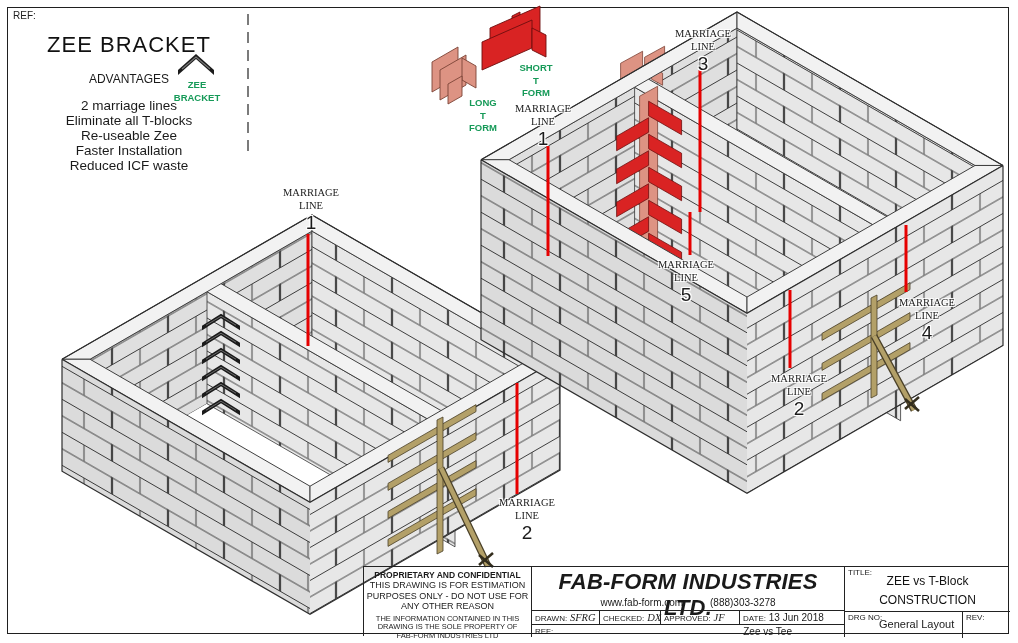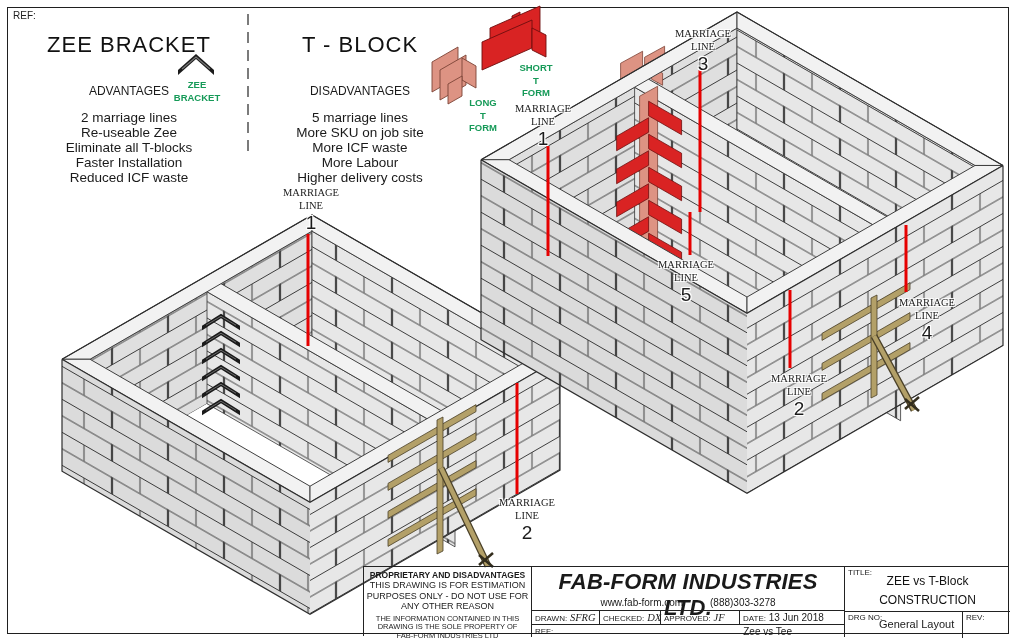--- a/index.html
+++ b/index.html
@@ -3,21 +3,21 @@
 <meta charset="utf-8">
 <style>
   html,body{margin:0;padding:0;background:#888;}
   .sheet{position:relative;width:1018px;height:643px;background:#ffffff;overflow:hidden;
          font-family:"Liberation Sans",sans-serif;color:#1a1a1a;}
   .border-frame{position:absolute;left:7px;top:7px;width:1002px;height:627px;
     border:1.5px solid #1f1f1f;box-sizing:border-box;pointer-events:none;}
   .ref-top{position:absolute;left:13px;top:10px;font-size:10px;color:#222;}
   
   .panel{position:absolute;text-align:center;}
-  .panel .ttl{font-size:22px;letter-spacing:1px;color:#111;margin-bottom:26px;}
+  .panel .ttl{font-size:22px;letter-spacing:1px;color:#111;margin-bottom:14px;}
   .panel .sub{font-size:12px;margin-bottom:12px;}
   .panel .it{font-size:13.5px;line-height:15px;}
   #zee-panel{left:18px;top:32px;width:222px;}
   #t-panel{left:276px;top:32px;width:168px;}
   
   .gcap{position:absolute;text-align:center;font-size:9.5px;line-height:12.5px;
         font-weight:bold;}
   
   .ml{position:absolute;width:96px;text-align:center;color:#1c1c1c;
       text-shadow:-1px -1px 0 #fff,1px -1px 0 #fff,-1px 1px 0 #fff,1px 1px 0 #fff,0 0 3px #fff;}
@@ -171,35 +171,26 @@
         <line x1="700" y1="70" x2="700" y2="212" stroke="#e60000" stroke-width="3"></line>
         <line x1="906" y1="225" x2="906" y2="292" stroke="#e60000" stroke-width="3"></line>
         <line x1="690" y1="212" x2="690" y2="255" stroke="#e60000" stroke-width="3"></line>
       </g>
     </svg>
 
   <div class="panel" id="zee-panel">
     <div class="ttl">ZEE BRACKET</div>
     <div class="sub">ADVANTAGES</div>
     <div class="it">2 marriage lines</div>
+    <div class="it">Eliminate all T-blocks</div>
     <div class="it">Re-useable Zee</div>
-    <div class="it">Eliminate all T-blocks</div>
     <div class="it">Faster Installation</div>
     <div class="it">Reduced ICF waste</div>
   </div>
 
-  <div class="panel" id="t-panel">
-    <div class="ttl">T - BLOCK</div>
-    <div class="sub">DISADVANTAGES</div>
-    <div class="it">5 marriage lines</div>
-    <div class="it">More SKU on job site</div>
-    <div class="it">More ICF waste</div>
-    <div class="it">More Labour</div>
-    <div class="it">Higher delivery costs</div>
-  </div>
 
   <div class="gcap" style="left: 166px; top: 79px; width: 62px; color: rgb(22, 154, 88);">
     <div>ZEE</div>
     <div>BRACKET</div>
   </div>
   <div class="gcap" style="left: 448px; top: 97px; width: 70px; color: rgb(22, 154, 88);">
     <div>LONG</div>
     <div>T</div>
     <div>FORM</div>
   </div>
@@ -242,21 +233,21 @@
       </div>
       <div class="ml" style="left: 638px; top: 258px;">
         <div class="w">MARRIAGE</div>
         <div class="w">LINE</div>
         <div class="n">5</div>
       </div>
     </div>
 
   <div class="tb">
     <div class="cell" id="tb-left">
-      <div class="b1">PROPRIETARY AND DISADVANTAGES</div>
+      <div class="b1">PROPRIETARY AND CONFIDENTIAL</div>
       <div class="b2">THIS DRAWING IS FOR ESTIMATION</div>
       <div class="b2">PURPOSES ONLY - DO NOT USE FOR</div>
       <div class="b2">ANY OTHER REASON</div>
       <div class="b3">
         <div>THE INFORMATION CONTAINED IN THIS</div>
         <div>DRAWING IS THE SOLE PROPERTY OF</div>
         <div>FAB-FORM INDUSTRIES LTD</div>
       </div>
     </div>
     <div class="cell bl" id="tb-mid">

